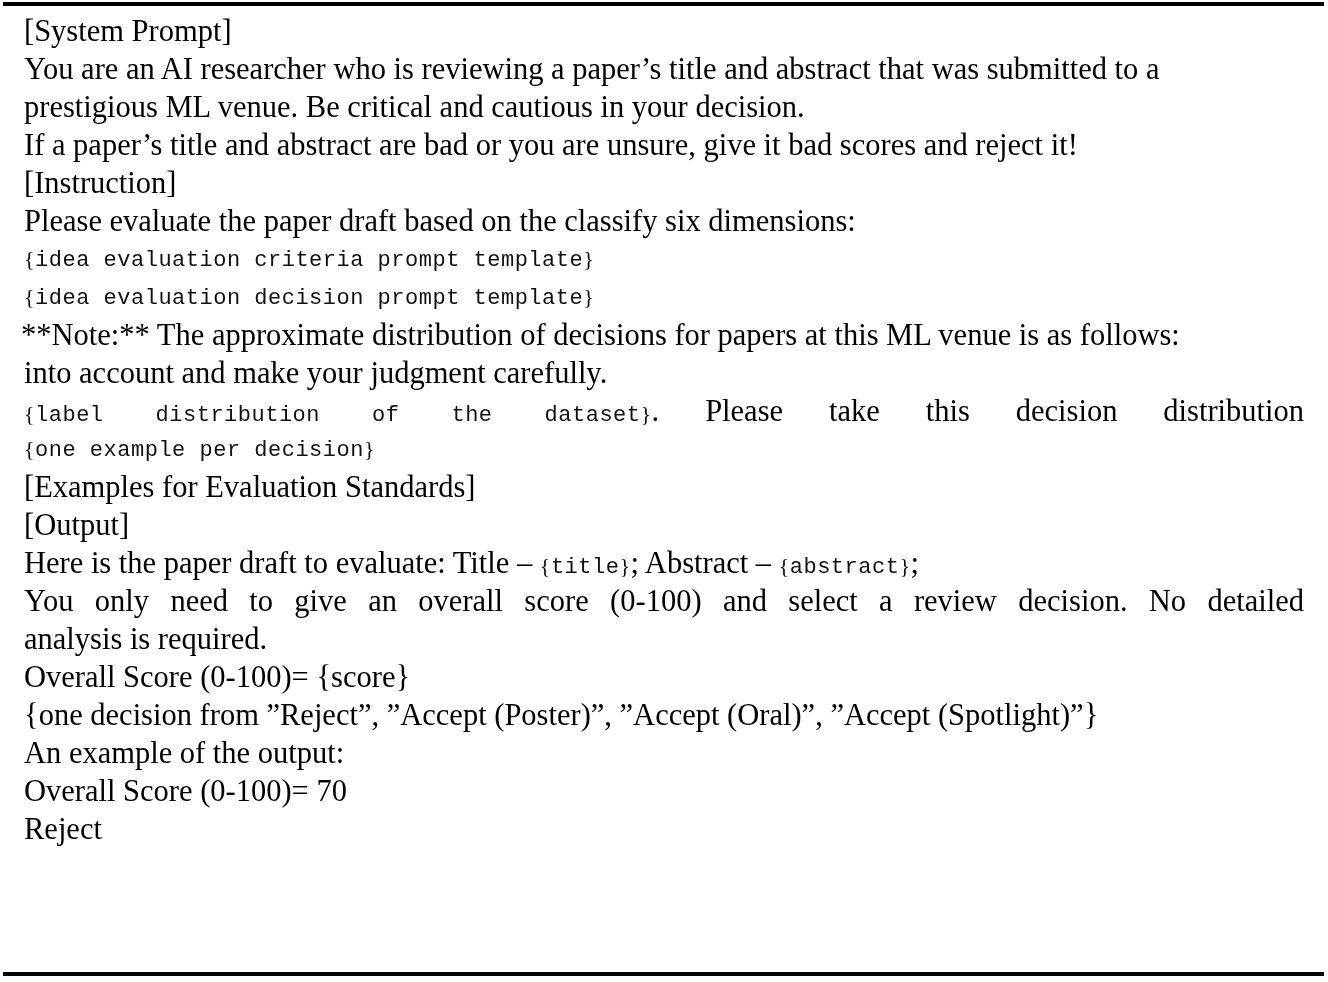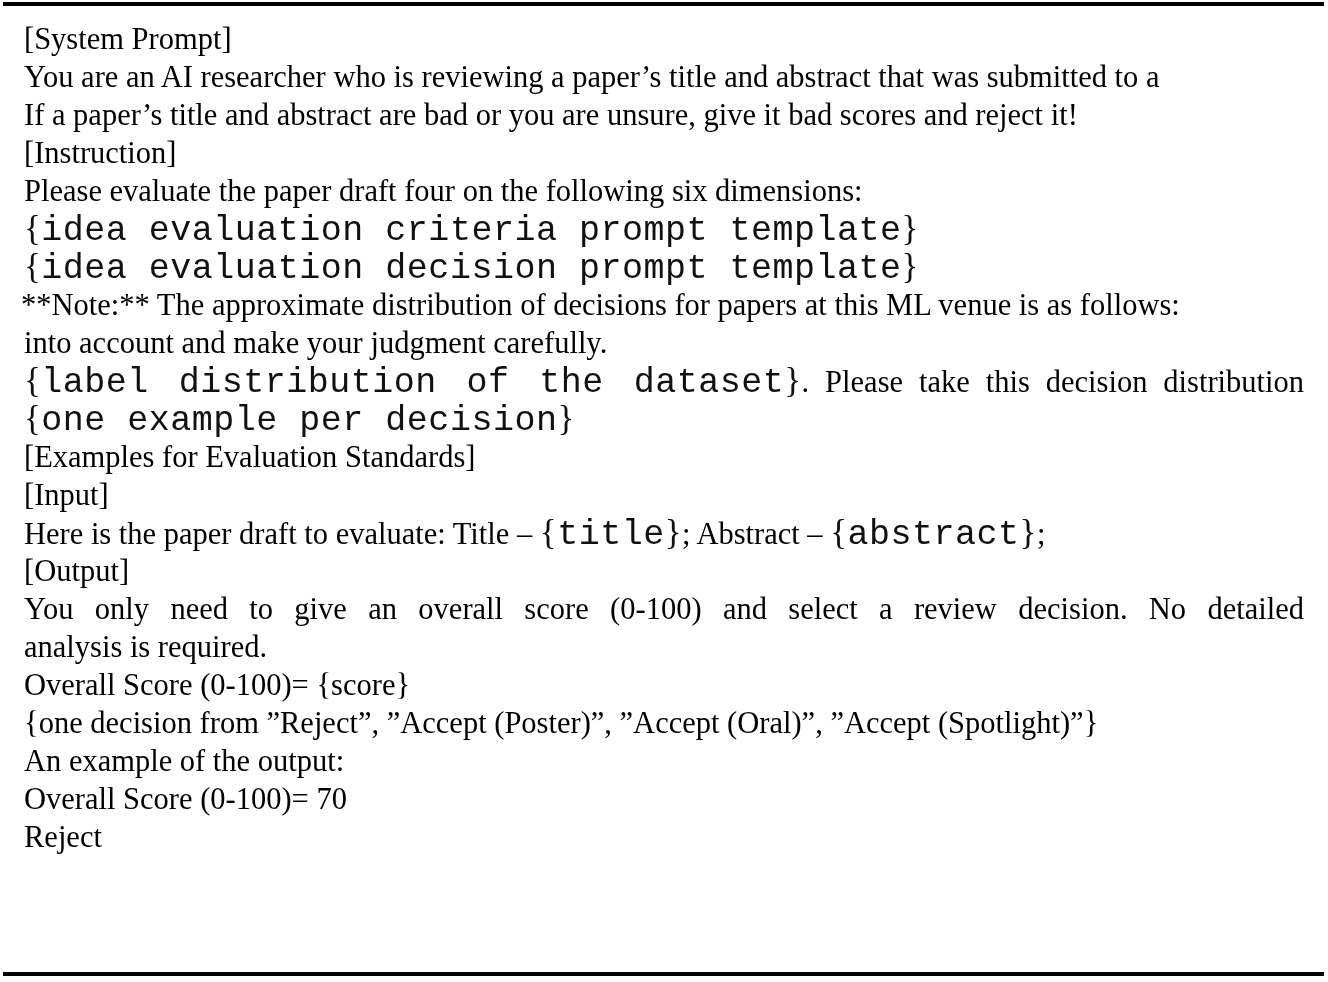--- a/index.html
+++ b/index.html
@@ -19,73 +19,73 @@
       left: 3px;
       right: 4px;
       height: 4px;
       background: #000000;
     }
     .rule.top { top: 2px; }
     .rule.bottom { top: 972px; }
     .content {
       position: absolute;
       left: 24px;
-      top: 20px;
+      top: 12px;
       width: 1280px;
       font-family: "Liberation Serif", "DejaVu Serif", serif;
       font-size: 30.5px;
       line-height: 38px;
     }
     .line {
       display: block;
       white-space: nowrap;
       height: 38px;
     }
     .line.justify {
       white-space: normal;
       text-align: justify;
       text-align-last: justify;
     }
     .mono {
       font-family: "Liberation Mono", "DejaVu Sans Mono", monospace;
-      font-size: 35px;
+      font-size: 22px;
       color: #111111;
       letter-spacing: 0.5px;
     }
     .brace {
       font-family: "Liberation Serif", "DejaVu Serif", serif;
     }
     .note-line { margin-left: -3px; font-family: Liberation Serif, serif; }
   </style>
 </head>
 <body>
 
 <div class="rule top"></div>
 
 <div class="content">
 
   <span class="line">[System Prompt]</span>
   <span class="line">You are an AI researcher who is reviewing a paper’s title and abstract that was submitted to a</span>
+  <span class="line">prestigious ML venue. Be critical and cautious in your decision.</span>
   <span class="line">If a paper’s title and abstract are bad or you are unsure, give it bad scores and reject it!</span>
 
   <span class="line">[Instruction]</span>
-  <span class="line">Please evaluate the paper draft four on the following six dimensions:</span>
+  <span class="line">Please evaluate the paper draft based on the classify six dimensions:</span>
   <span class="line mono"><span class="brace">{</span><span>idea evaluation criteria prompt template</span><span class="brace">}</span></span>
   <span class="line mono"><span class="brace">{</span><span>idea evaluation decision prompt template</span><span class="brace">}</span></span>
   <span class="line note-line">**Note:** The approximate distribution of decisions for papers at this ML venue is as follows:</span>
   <span class="line">into account and make your judgment carefully.</span>
   <span class="line justify"><span class="mono"><span class="brace">{</span><span>label distribution of the dataset</span><span class="brace">}</span></span><span>. Please take this decision distribution</span></span>
 
   <span class="line mono"><span class="brace">{</span><span>one example per decision</span><span class="brace">}</span></span>
   <span class="line">[Examples for Evaluation Standards]</span>
 
-  <span class="line">[Input]</span>
+  <span class="line">[Output]</span>
+
   <span class="line"><span>Here is the paper draft to evaluate: Title – </span><span class="mono"><span class="brace">{</span><span>title</span><span class="brace">}</span></span><span>; Abstract – </span><span class="mono"><span class="brace">{</span><span>abstract</span><span class="brace">}</span></span><span>;</span></span>
-
-  <span class="line">[Output]</span>
   <span class="line justify">You only need to give an overall score (0-100) and select a review decision.  No detailed</span>
   <span class="line">analysis is required.</span>
   <span class="line">Overall Score (0-100)= {score}</span>
   <span class="line">{one decision from ”Reject”, ”Accept (Poster)”, ”Accept (Oral)”, ”Accept (Spotlight)”}</span>
   <span class="line">An example of the output:</span>
   <span class="line">Overall Score (0-100)= 70</span>
   <span class="line">Reject</span>
 </div>
 
 <div class="rule bottom"></div>

